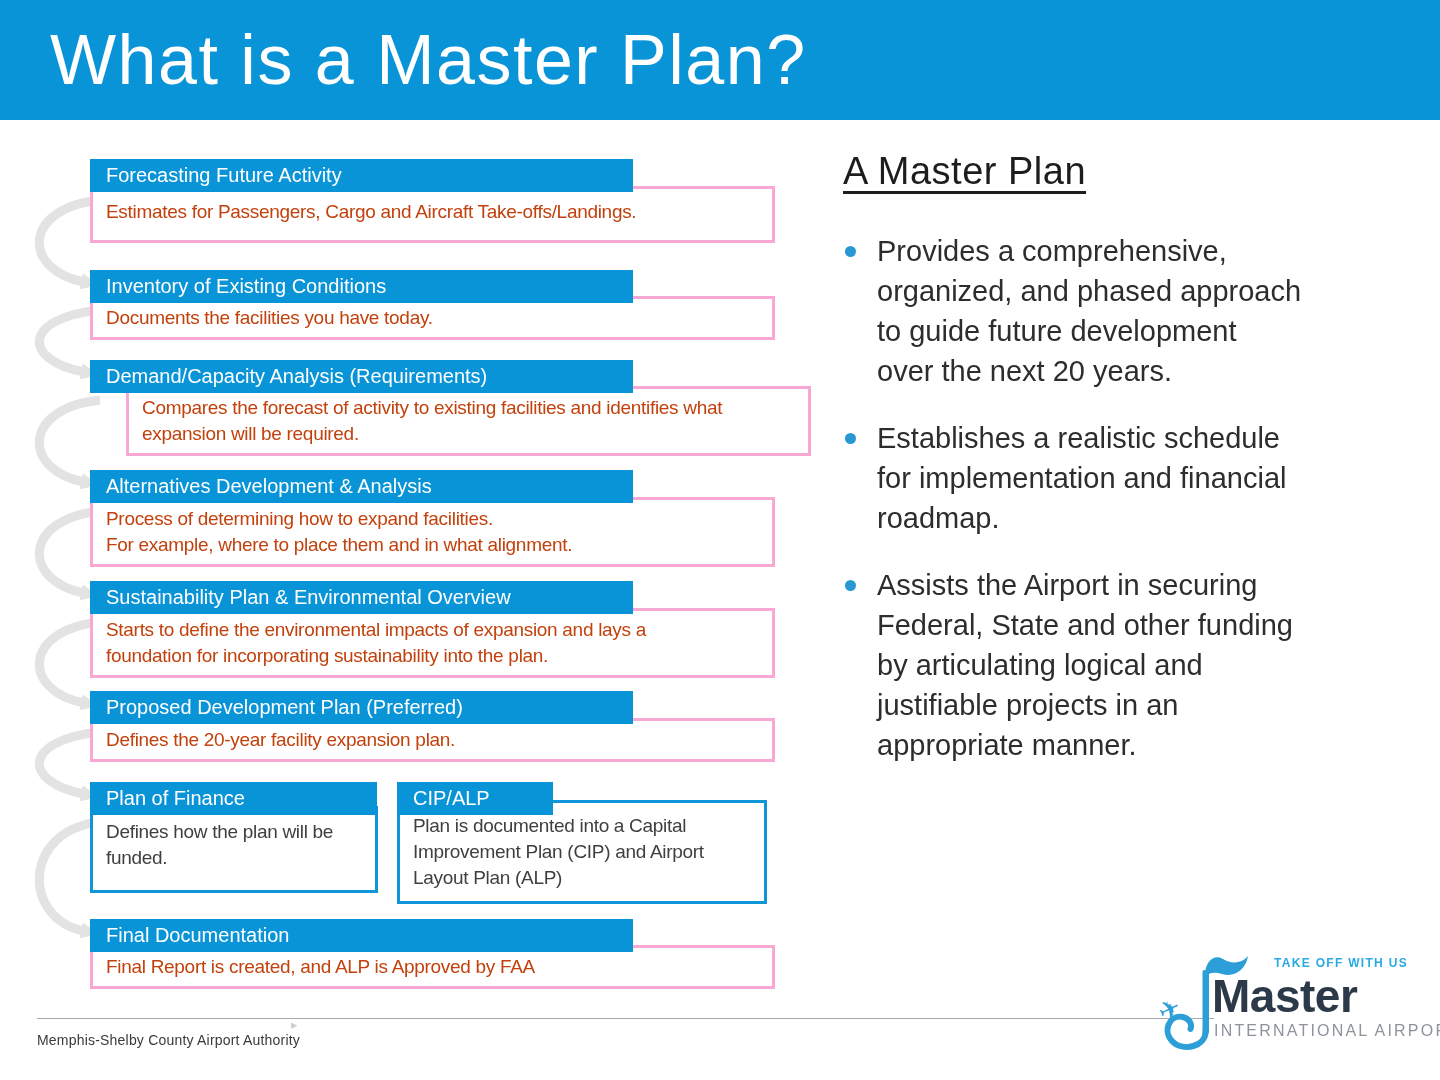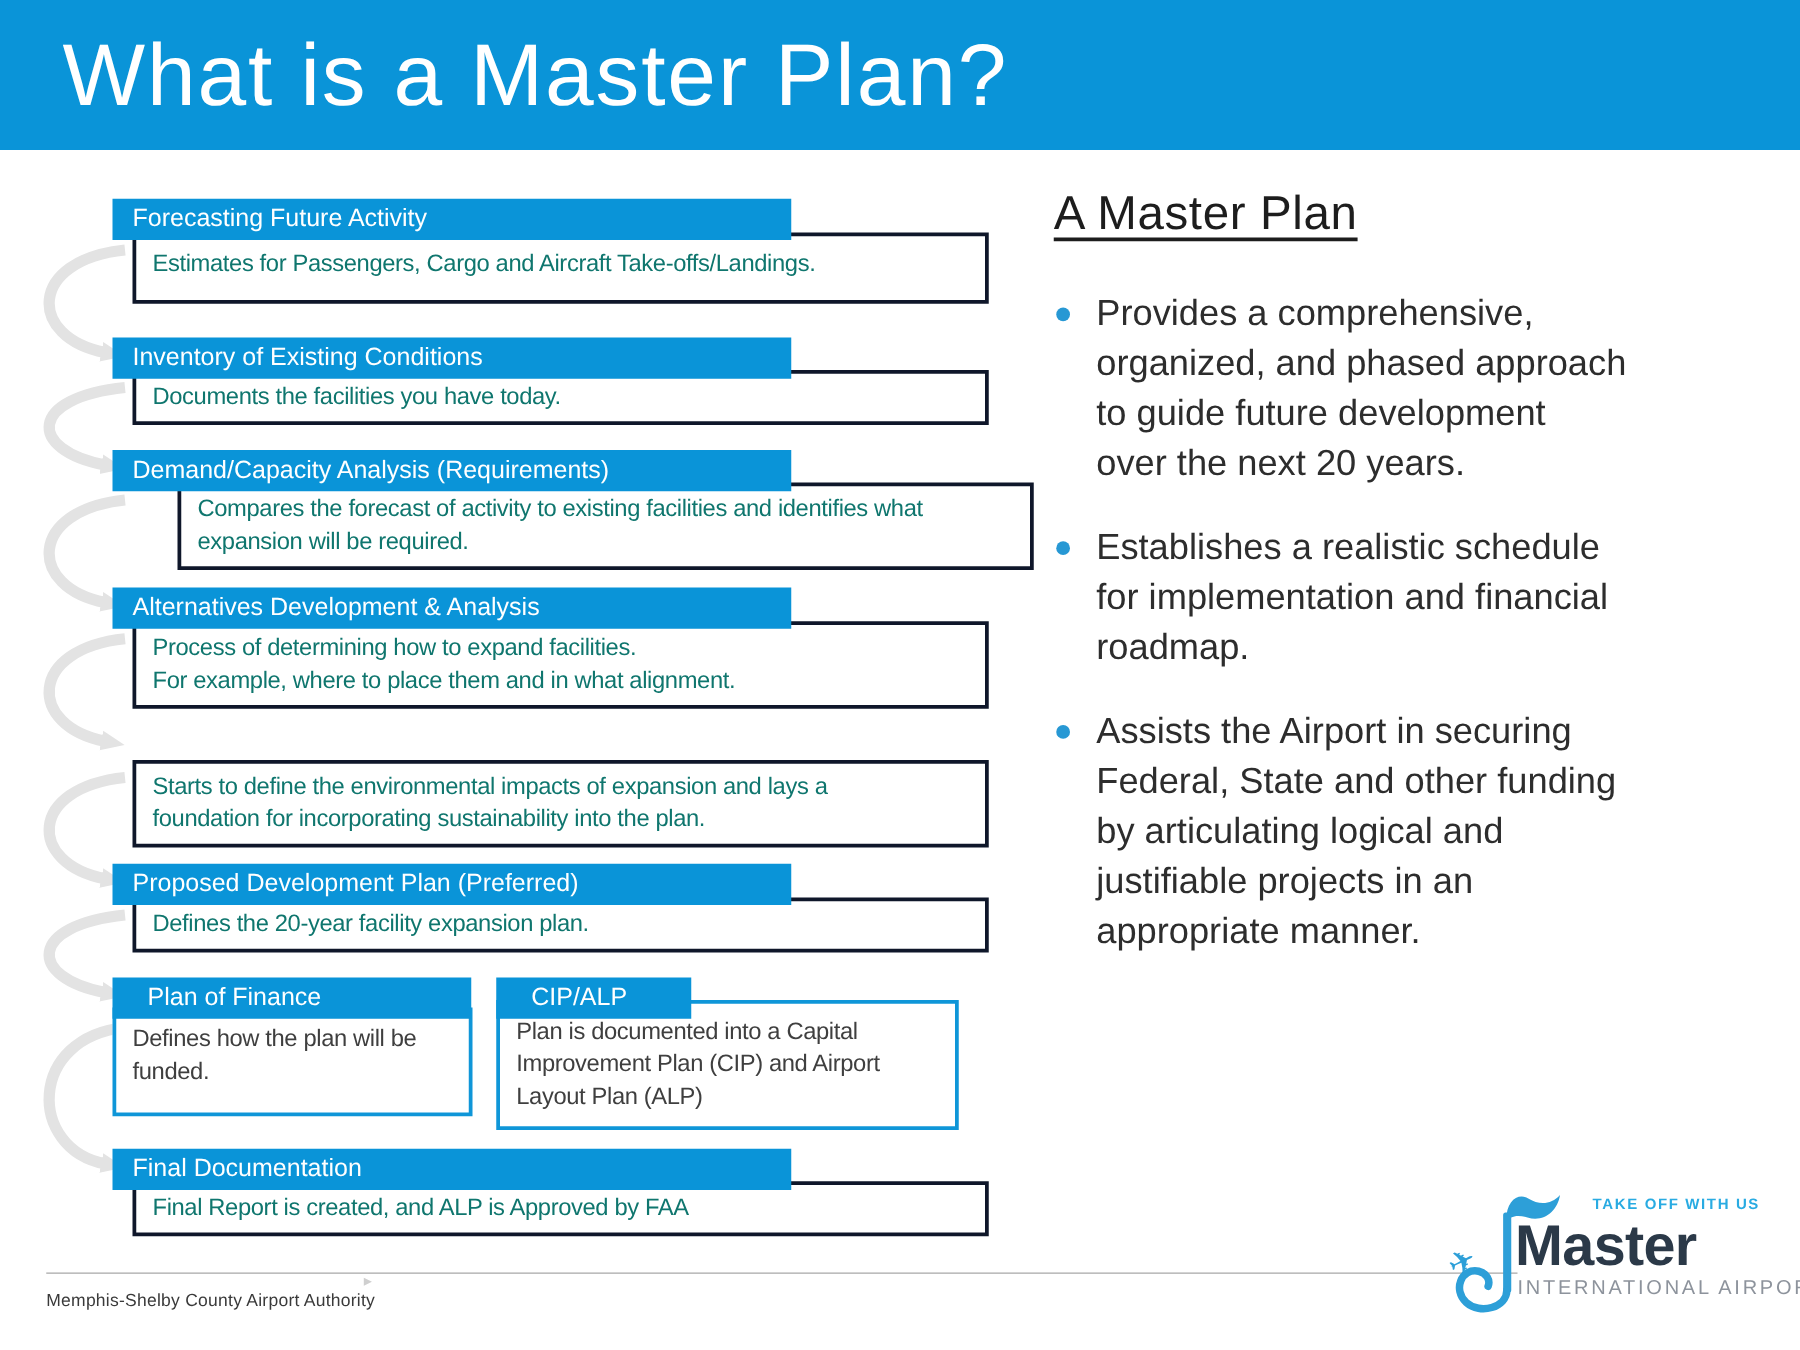--- a/index.html
+++ b/index.html
@@ -14,27 +14,27 @@
     font-size:70px;font-weight:300;letter-spacing:1.5px;line-height:104px;white-space:nowrap;
   }
   
   .flow-arrows{position:absolute;left:0;top:0;z-index:0;}
   .step{position:absolute;left:90px;width:685px;z-index:1;}
   .step-header{
     position:relative;z-index:2;height:33px;line-height:33px;background:#0a94d8;color:#ffffff;
     font-size:20px;padding:0 16px;width:543px;box-sizing:border-box;white-space:nowrap;overflow:hidden;
   }
   .step-box{
-    position:absolute;left:16px;z-index:1;width:685px;box-sizing:border-box;background:#ffffff;
-    border:3px solid #0f172a;color:#0f766e;font-size:19px;line-height:26px;
+    position:absolute;left:0;z-index:1;width:685px;box-sizing:border-box;background:#ffffff;
+    border:3px solid #f9a8d4;color:#c2410c;font-size:19px;line-height:26px;
     letter-spacing:-0.3px;padding:6px 13px;white-space:pre-line;
   }
   .step-box.tall{padding-top:10px;}
   .subcol-header{position:absolute;top:0;height:33px;line-height:33px;background:#0a94d8;color:#ffffff;
-    font-size:20px;padding:0 28px;box-sizing:border-box;z-index:2;white-space:nowrap;}
+    font-size:20px;padding:0 16px;box-sizing:border-box;z-index:2;white-space:nowrap;}
   .subcol-box{position:absolute;box-sizing:border-box;background:#ffffff;border:3px solid #0f96d8;
     color:#3f3f3f;font-size:19px;line-height:26px;letter-spacing:-0.3px;padding:10px 13px;
     white-space:pre-line;z-index:1;}
   
   .right-panel{position:absolute;left:843px;top:150px;width:575px;}
   .rp-heading{
     font-size:38px;color:#1d1d1d;text-decoration:underline;text-underline-offset:7px;
     font-weight:400;letter-spacing:0.5px;margin:0 0 0 0;
   }
   .rp-bullets{list-style:none;margin:38px 0 0 0;padding:0;}
@@ -98,20 +98,21 @@
 expansion will be required.</div>
 </div>
 
 <div class="step" style="top:470px">
   <div class="step-header">Alternatives Development &amp; Analysis</div>
   <div class="step-box" style="top:27px;min-height:58px;">Process of determining how to expand facilities.
 For example, where to place them and in what alignment.</div>
 </div>
 
 <div class="step" style="top:581px">
+  <div class="step-header">Sustainability Plan &amp; Environmental Overview</div>
   <div class="step-box" style="top:27px;min-height:58px;">Starts to define the environmental impacts of expansion and lays a
 foundation for incorporating sustainability into the plan.</div>
 </div>
 
 <div class="step" style="top:691px">
   <div class="step-header">Proposed Development Plan (Preferred)</div>
   <div class="step-box" style="top:27px;min-height:42px;">Defines the 20-year facility expansion plan.</div>
 </div>
 
 <div class="step" style="top:782px;height:111px;">

